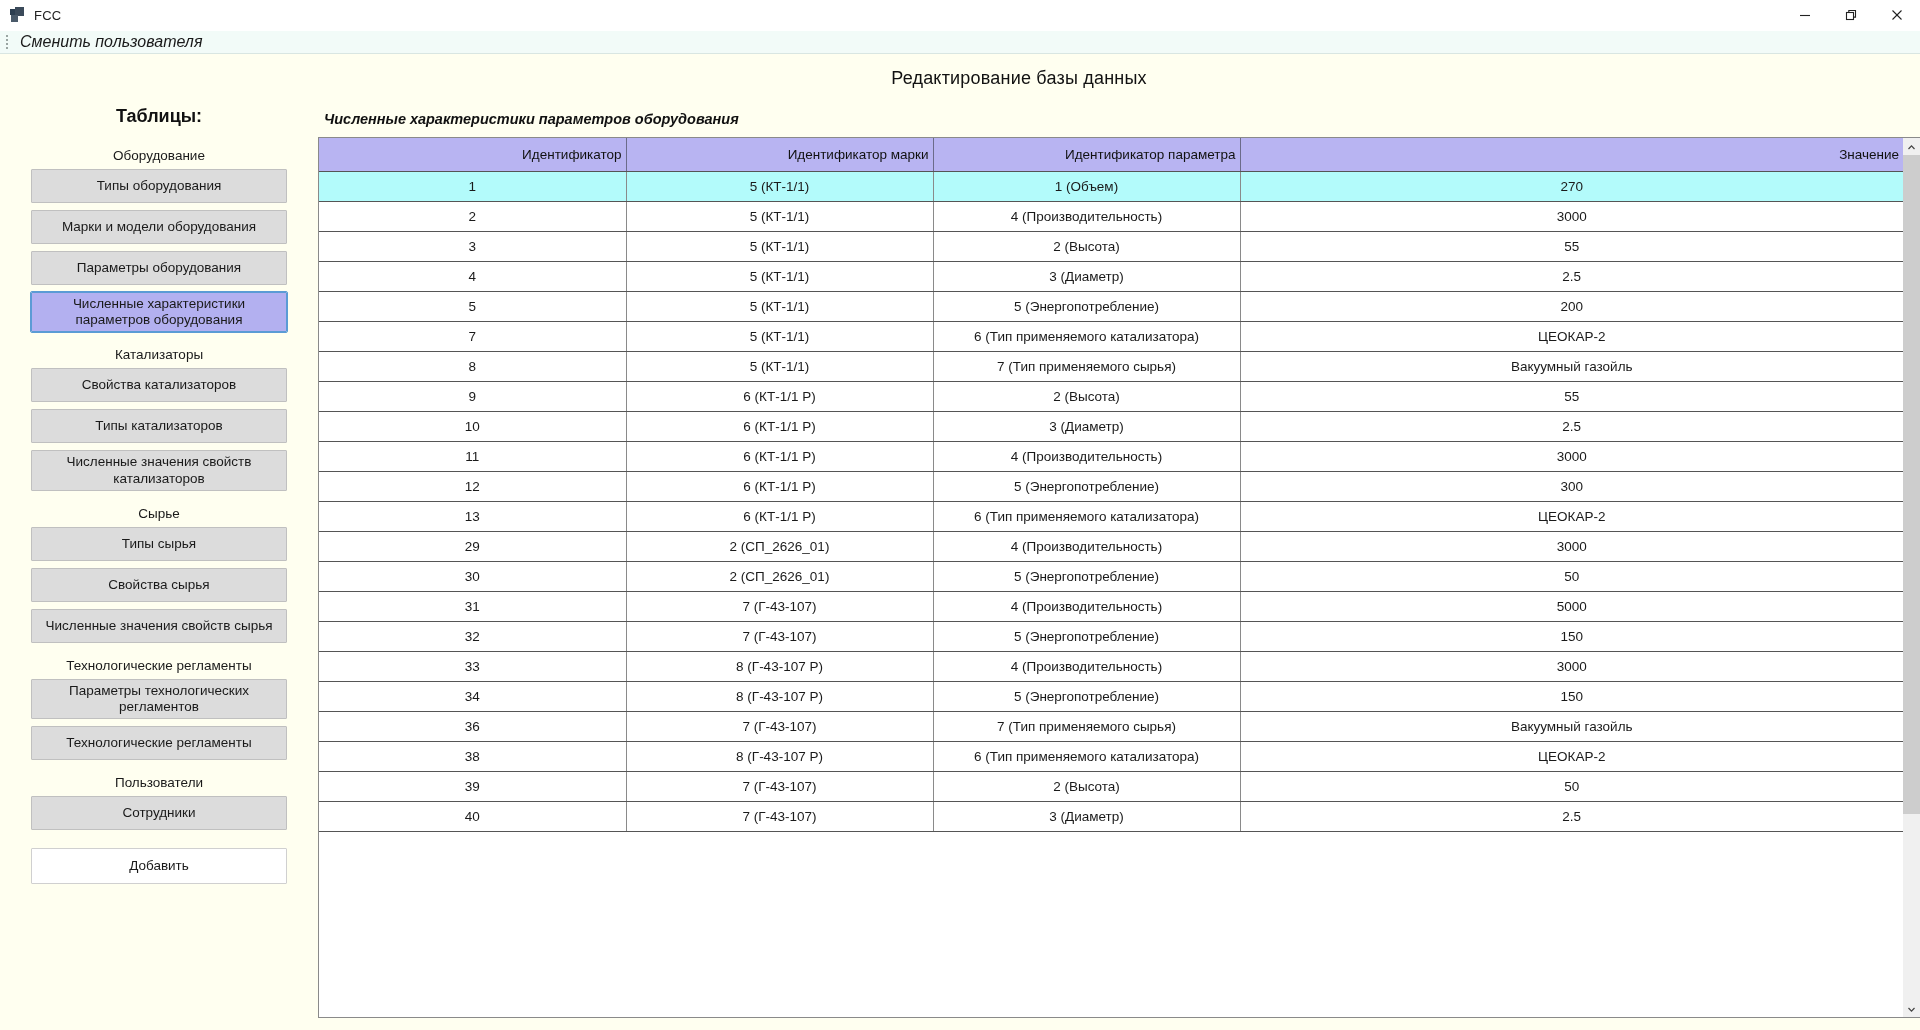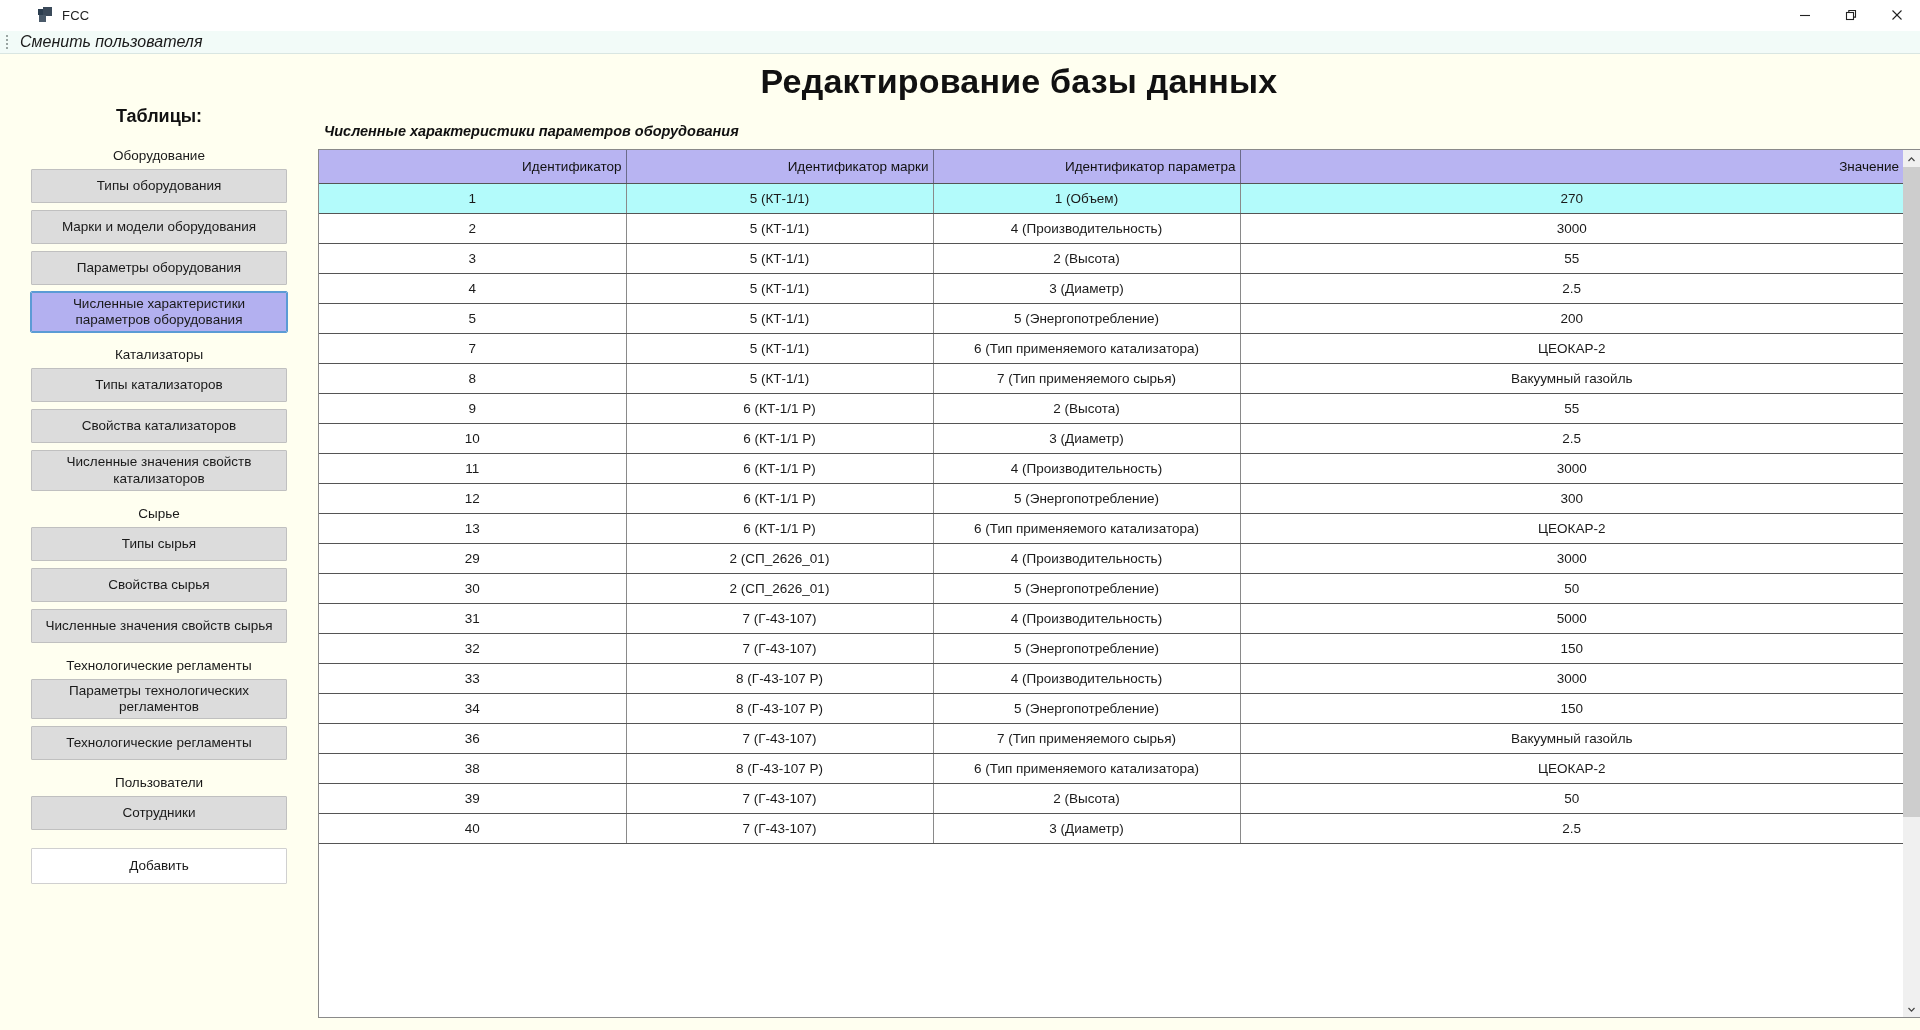--- a/index.html
+++ b/index.html
@@ -30,21 +30,20 @@
     display: flex;
     align-items: center;
     position: relative;
     border-bottom: 1px solid #ffffff;
   }
   .titlebar-left {
     display: flex;
     align-items: center;
     padding-left: 10px;
     gap: 8px;
-    margin-left: 28px;
   }
   .app-icon {
     width: 16px;
     height: 16px;
     position: relative;
     display: inline-block;
   }
   .app-icon .sq-a {
     position: absolute;
     left: 0px; top: 2px;
@@ -189,25 +188,25 @@
   
   .main {
     flex: 1;
     position: relative;
     background: #fffff0;
     display: flex;
     flex-direction: column;
     overflow: hidden;
   }
   .page-title {
-    font-size: 34px;
-    font-weight: bold;
+    font-size: 18px;
+    font-weight: normal;
     color: #111111;
     text-align: center;
-    margin-top: 8px;
+    margin-top: 14px;
     margin-right: 200px;
     letter-spacing: 0.2px;
   }
   .table-caption {
     font-size: 14.5px;
     font-weight: bold;
     font-style: italic;
     color: #111111;
     margin-top: 22px;
     margin-left: 6px;
@@ -365,22 +364,22 @@
     <div class="sidebar">
       <div class="sidebar-title">Таблицы:</div>
 
       <div class="group-label">Оборудование</div>
       <div class="tbl-btn">Типы оборудования</div>
       <div class="tbl-btn">Марки и модели оборудования</div>
       <div class="tbl-btn">Параметры оборудования</div>
       <div class="tbl-btn selected">Численные характеристики параметров оборудования</div>
 
       <div class="group-label">Катализаторы</div>
+      <div class="tbl-btn">Свойства катализаторов</div>
       <div class="tbl-btn">Типы катализаторов</div>
-      <div class="tbl-btn">Свойства катализаторов</div>
       <div class="tbl-btn">Численные значения свойств катализаторов</div>
 
       <div class="group-label">Сырье</div>
       <div class="tbl-btn">Типы сырья</div>
       <div class="tbl-btn">Свойства сырья</div>
       <div class="tbl-btn">Численные значения свойств сырья</div>
 
       <div class="group-label">Технологические регламенты</div>
       <div class="tbl-btn">Параметры технологических регламентов</div>
       <div class="tbl-btn">Технологические регламенты</div>

